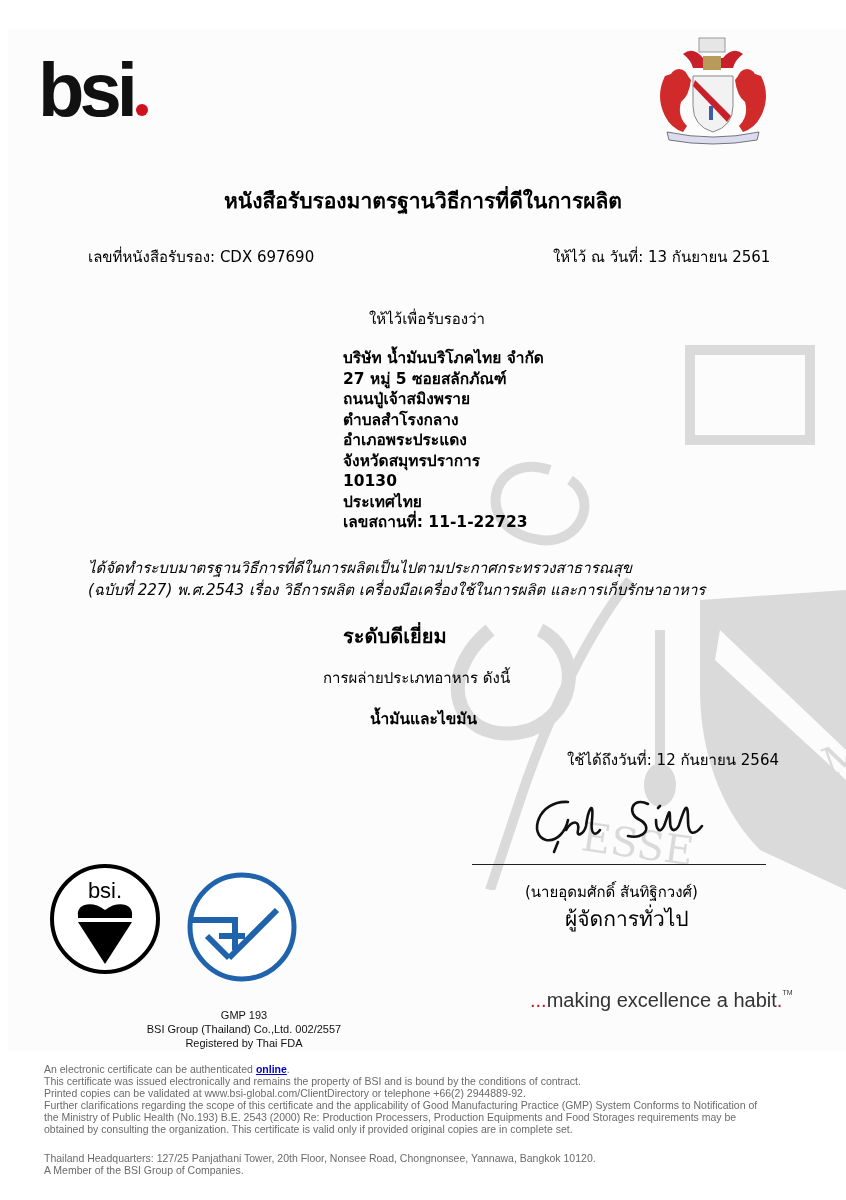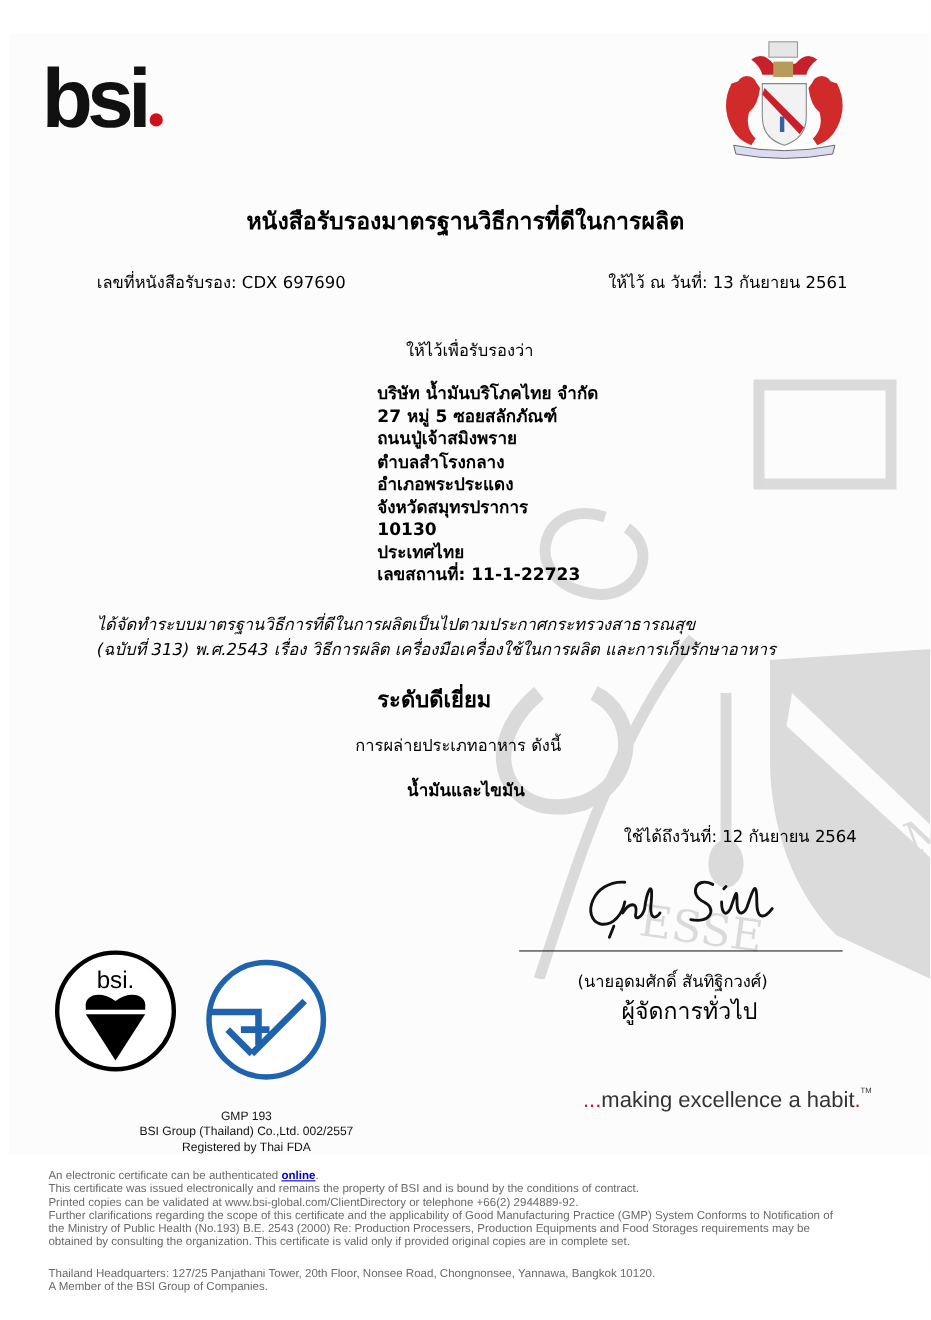--- a/index.html
+++ b/index.html
@@ -31,21 +31,21 @@
   .product { left:370px; top:706px; font-size:15.5px; font-weight:700; }
   .valid { left:567px; top:748px; font-size:15px; }
 
   .signature { left:528px; top:790px; width:190px; height:70px; }
   .sig-line { left:472px; top:864px; width:294px; height:1px; background:#222; }
   .signer { left:525px; top:880px; font-size:15px; }
   .signer-title { left:565px; top:902px; font-size:21px; }
 
   .bsi-mark { left:48px; top:862px; width:114px; height:114px; }
   .tisi-mark { left:185px; top:870px; width:114px; height:114px; }
-  .gmp { left:84px; top:1008px; width:280px; text-align:center; font-family:"Liberation Sans", sans-serif; font-size:11px; line-height:14px; color:#111; }
+  .gmp { left:104px; top:1008px; width:280px; text-align:center; font-family:"Liberation Sans", sans-serif; font-size:11px; line-height:14px; color:#111; }
 
   .tagline { left:530px; top:989px; font-family:"Liberation Sans", sans-serif; font-size:20px; color:#333; white-space:nowrap; }
   .tagline .dots { color:#d0101b; }
   .tagline sup { font-size:7px; vertical-align:top; }
   .tagline .red { color:#d0101b; }
 
   .footer { left:44px; top:1063px; width:780px; font-family:"Liberation Sans", sans-serif; font-size:10.5px; line-height:12px; color:#6a6a6a; }
   .footer div { white-space:nowrap; }
   .footer a { color:#0000cc; font-weight:700; text-decoration:underline; }
   .footer2 { left:44px; top:1152px; font-family:"Liberation Sans", sans-serif; font-size:10.5px; line-height:12px; color:#6a6a6a; }
@@ -100,21 +100,21 @@
   <div>ตำบลสำโรงกลาง</div>
   <div>อำเภอพระประแดง</div>
   <div>จังหวัดสมุทรปราการ</div>
   <div>10130</div>
   <div>ประเทศไทย</div>
   <div>เลขสถานที่: 11-1-22723</div>
 </div>
 
 <div class="abs stmt">
   <div>ได้จัดทำระบบมาตรฐานวิธีการที่ดีในการผลิตเป็นไปตามประกาศกระทรวงสาธารณสุข</div>
-  <div>(ฉบับที่ 313) พ.ศ.2543 เรื่อง วิธีการผลิต เครื่องมือเครื่องใช้ในการผลิต และการเก็บรักษาอาหาร</div>
+  <div>(ฉบับที่ 227) พ.ศ.2543 เรื่อง วิธีการผลิต เครื่องมือเครื่องใช้ในการผลิต และการเก็บรักษาอาหาร</div>
 </div>
 
 <div class="abs level">ระดับดีเยี่ยม</div>
 <div class="abs scope-label">การผล่ายประเภทอาหาร ดังนี้</div>
 <div class="abs product">น้ำมันและไขมัน</div>
 <div class="abs valid">ใช้ได้ถึงวันที่: 12 กันยายน 2564</div>
 
 <svg class="abs signature" viewBox="0 0 190 70">
   <g fill="none" stroke="#111" stroke-width="2.6" stroke-linecap="round">
     <path d="M40 12 C 10 10, 0 45, 18 50 C 30 52, 38 40, 40 30"></path>

